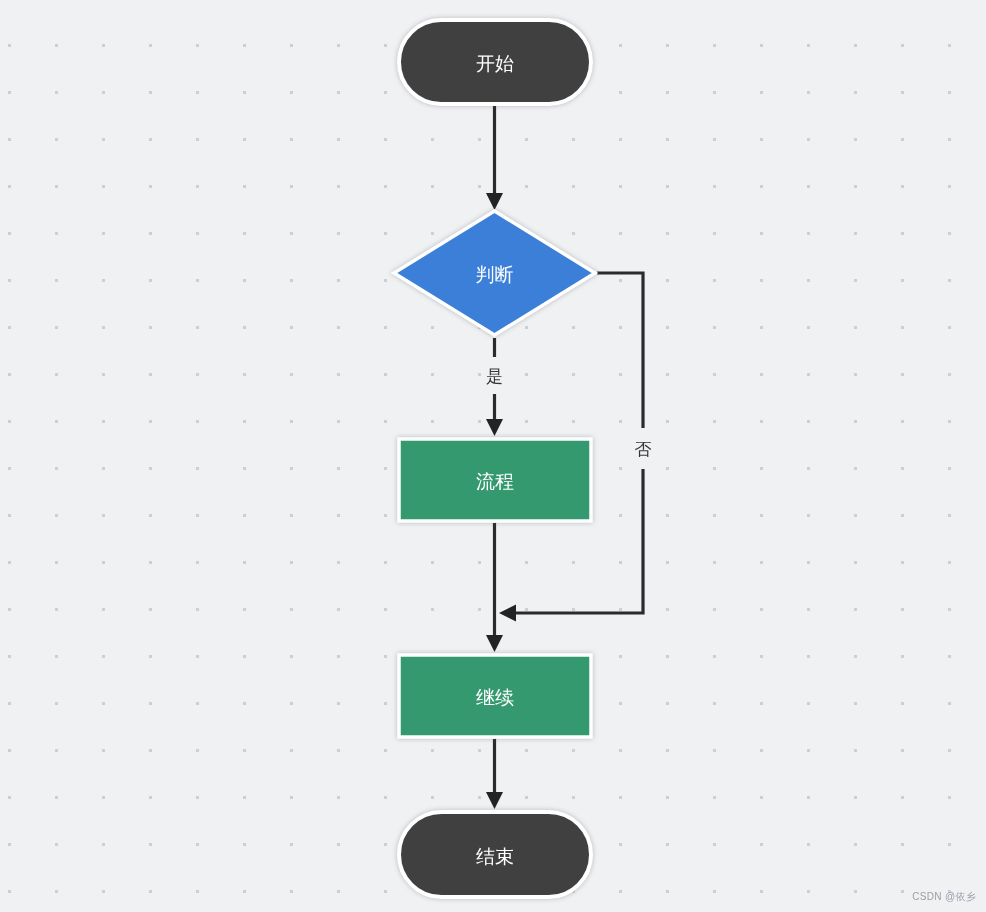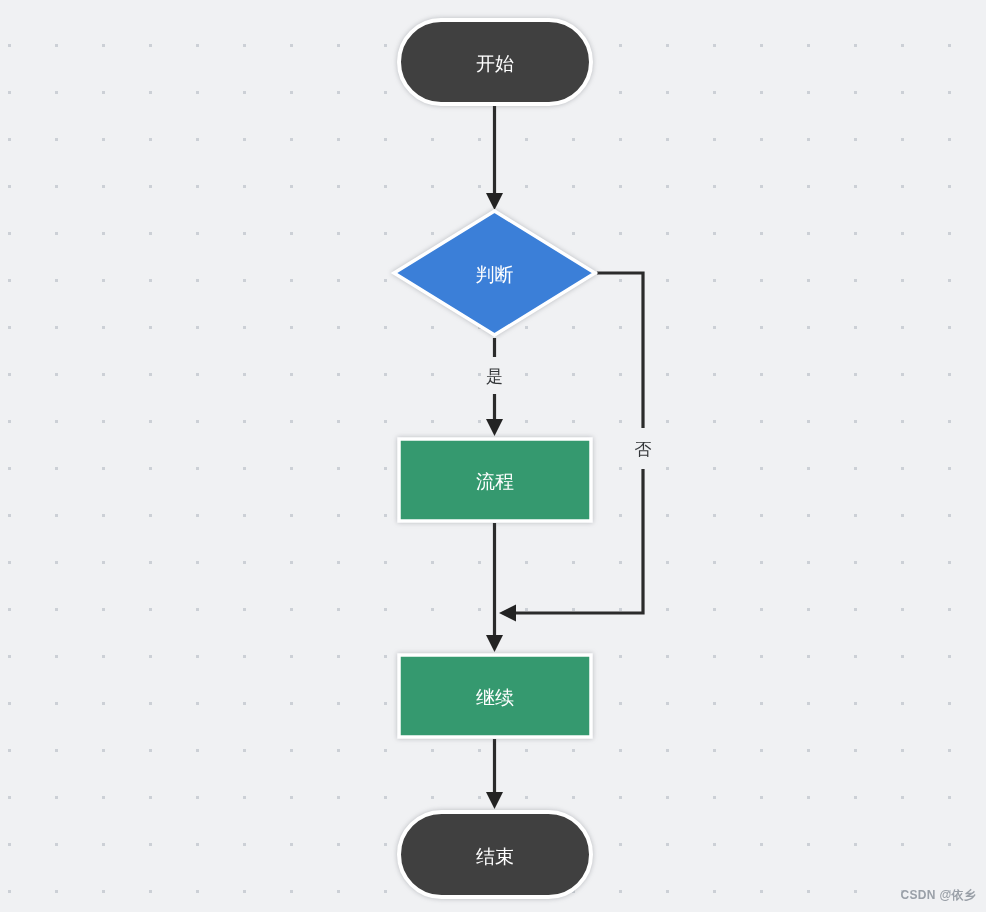--- a/index.html
+++ b/index.html
@@ -37,24 +37,23 @@
     font-size: 17px;
     font-family: "Liberation Sans", sans-serif;
     text-anchor: middle;
     dominant-baseline: central;
   }
   .watermark {
     position: absolute;
     right: 10px;
     bottom: 8px;
     color: #9aa0a8;
-    font-size: 12px;
+    font-size: 10px;
     letter-spacing: 0.3px;
     font-family: "Liberation Sans", sans-serif;
-    font-weight: bold;
   }
 </style>
 </head>
 <body>
 
 <div class="canvas">
   <svg width="986" height="912" viewBox="0 0 986 912">
 
     <g>
       <path class="edge-line" d="M494.5,106 L494.5,196"></path>

